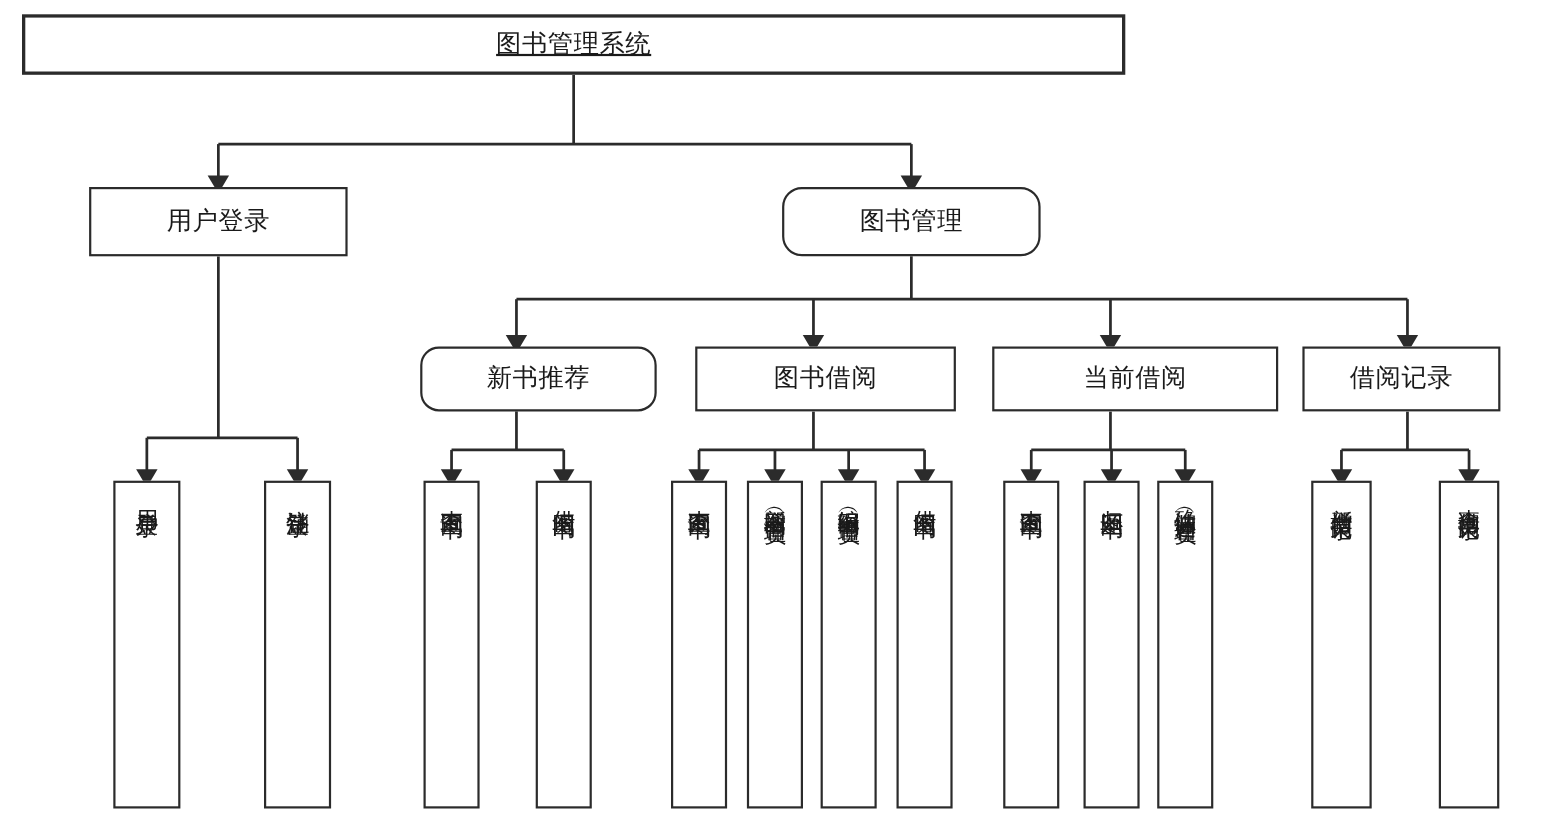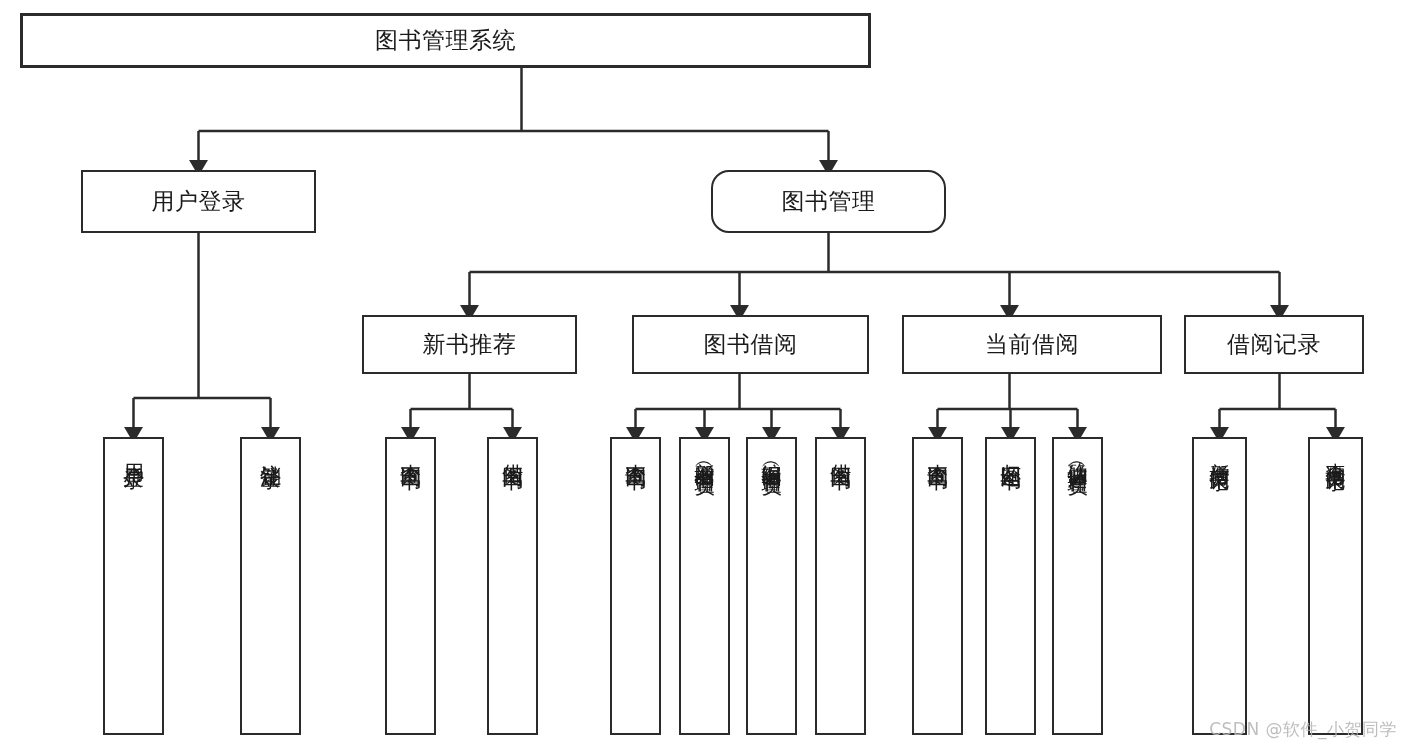--- a/index.html
+++ b/index.html
@@ -114,30 +114,30 @@
         <path d="M937.5 409 L937.5 435" stroke="#2b2b2b" stroke-width="2.5" fill="none" marker-end="url(#arrowhead)"></path>
         <path d="M1010.5 409 L1010.5 435" stroke="#2b2b2b" stroke-width="2.5" fill="none" marker-end="url(#arrowhead)"></path>
         <path d="M1077.5 409 L1077.5 435" stroke="#2b2b2b" stroke-width="2.5" fill="none" marker-end="url(#arrowhead)"></path>
         <path d="M1279.5 374 L1279.5 409" stroke="#2b2b2b" stroke-width="2.5" fill="none"></path>
         <path d="M1219.5 409 L1335.5 409" stroke="#2b2b2b" stroke-width="2.5" fill="none"></path>
         <path d="M1219.5 409 L1219.5 435" stroke="#2b2b2b" stroke-width="2.5" fill="none" marker-end="url(#arrowhead)"></path>
         <path d="M1335.5 409 L1335.5 435" stroke="#2b2b2b" stroke-width="2.5" fill="none" marker-end="url(#arrowhead)"></path>
       </g>
   </svg>
   <div id="node-layer">
-      <div class="node level-0" style="left: 20px; top: 13px; width: 851px; height: 55px;">
+      <div class="node level-0" style="left: 20px; top: 13px; width: 1003px; height: 55px; text-decoration: underline;">
         <span class="node-label">图书管理系统</span>
       </div>
       <div class="node level-1" style="left: 81px; top: 170px; width: 235px; height: 63px;">
         <span class="node-label">用户登录</span>
       </div>
       <div class="node level-1" style="left: 711px; top: 170px; width: 235px; height: 63px; border-radius: 18px;">
         <span class="node-label">图书管理</span>
       </div>
-      <div class="node level-2" style="left: 362px; top: 315px; width: 215px; height: 59px;">
+      <div class="node level-2" style="left: 382px; top: 315px; width: 215px; height: 59px; border-radius: 17px;">
         <span class="node-label">新书推荐</span>
       </div>
       <div class="node level-2" style="left: 632px; top: 315px; width: 237px; height: 59px;">
         <span class="node-label">图书借阅</span>
       </div>
       <div class="node level-2" style="left: 902px; top: 315px; width: 260px; height: 59px;">
         <span class="node-label">当前借阅</span>
       </div>
       <div class="node level-2" style="left: 1184px; top: 315px; width: 180px; height: 59px;">
         <span class="node-label">借阅记录</span>
@@ -175,14 +175,13 @@
       <div class="node level-3 leaf tall" style="left: 1052px; top: 437px; width: 51px; height: 298px;">
         <span class="node-label">确认归还（管理员）</span>
       </div>
       <div class="node level-3 leaf tall" style="left: 1192px; top: 437px; width: 55px; height: 298px;">
         <span class="node-label">新增借阅记录</span>
       </div>
       <div class="node level-3 leaf tall" style="left: 1308px; top: 437px; width: 55px; height: 298px;">
         <span class="node-label">查询借阅记录</span>
       </div>
     </div>
-  <div class="watermark">CSDN @软件_小贺同学</div>
 </div>
 
 </body></html>

